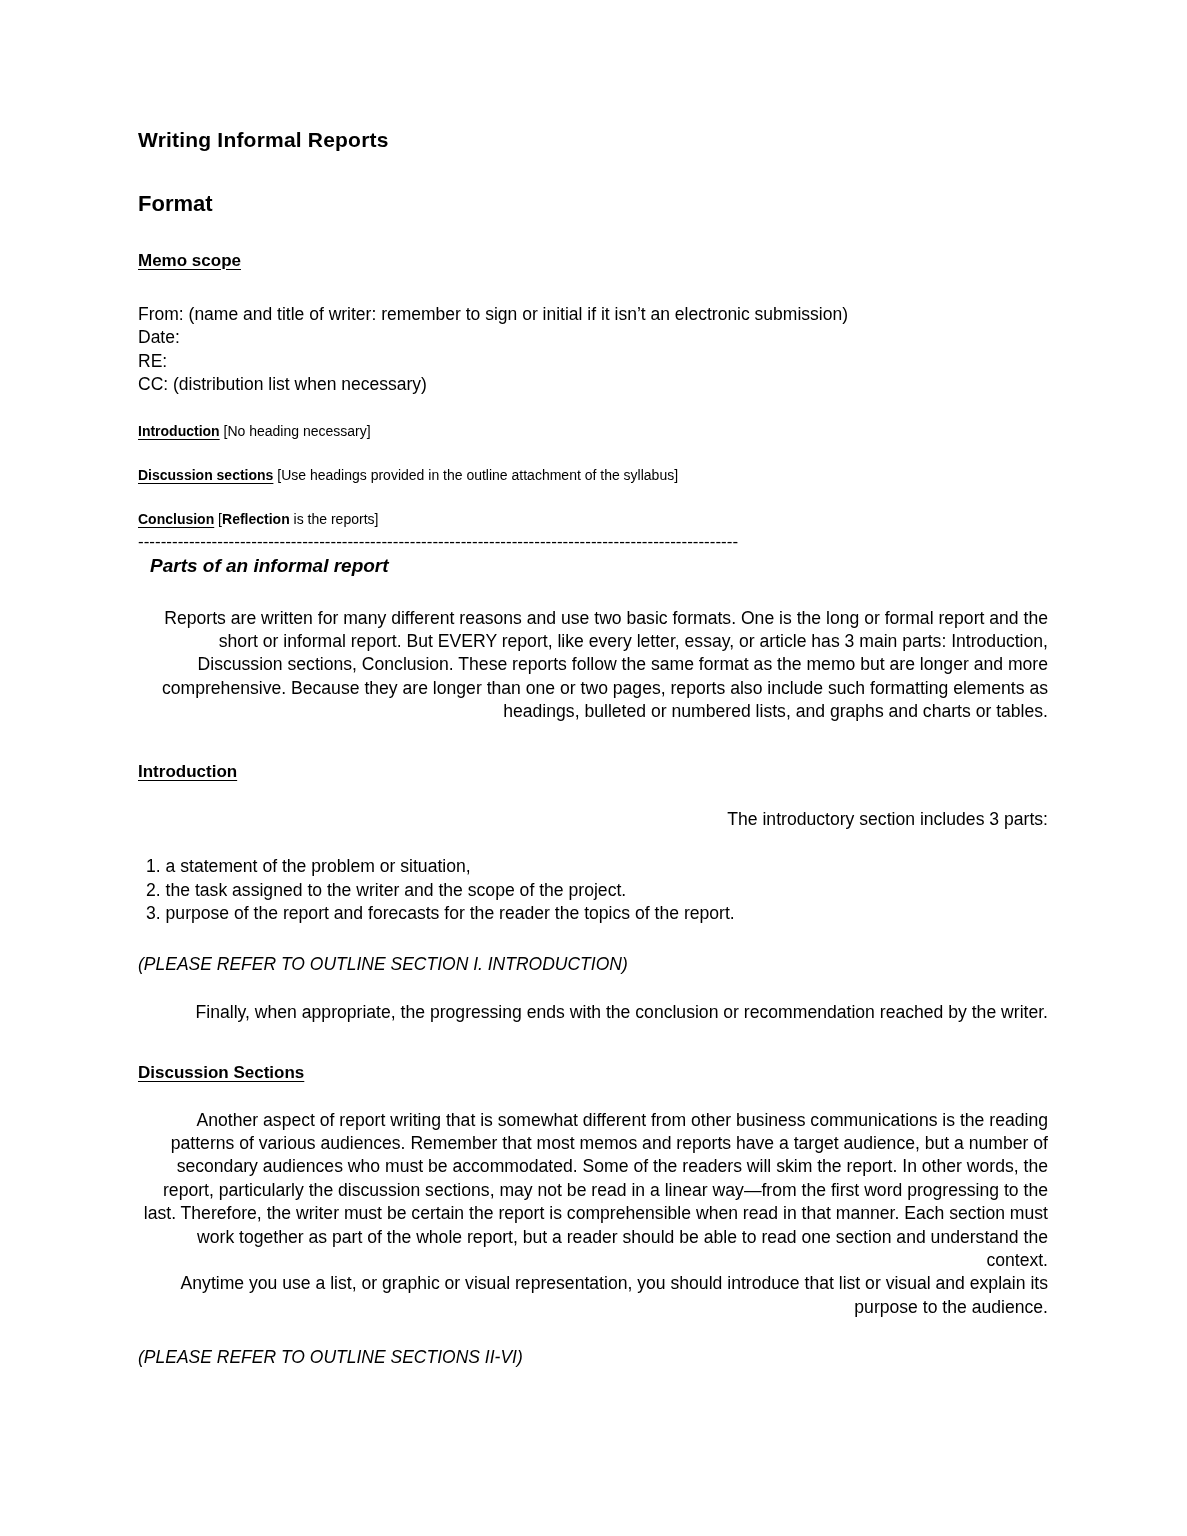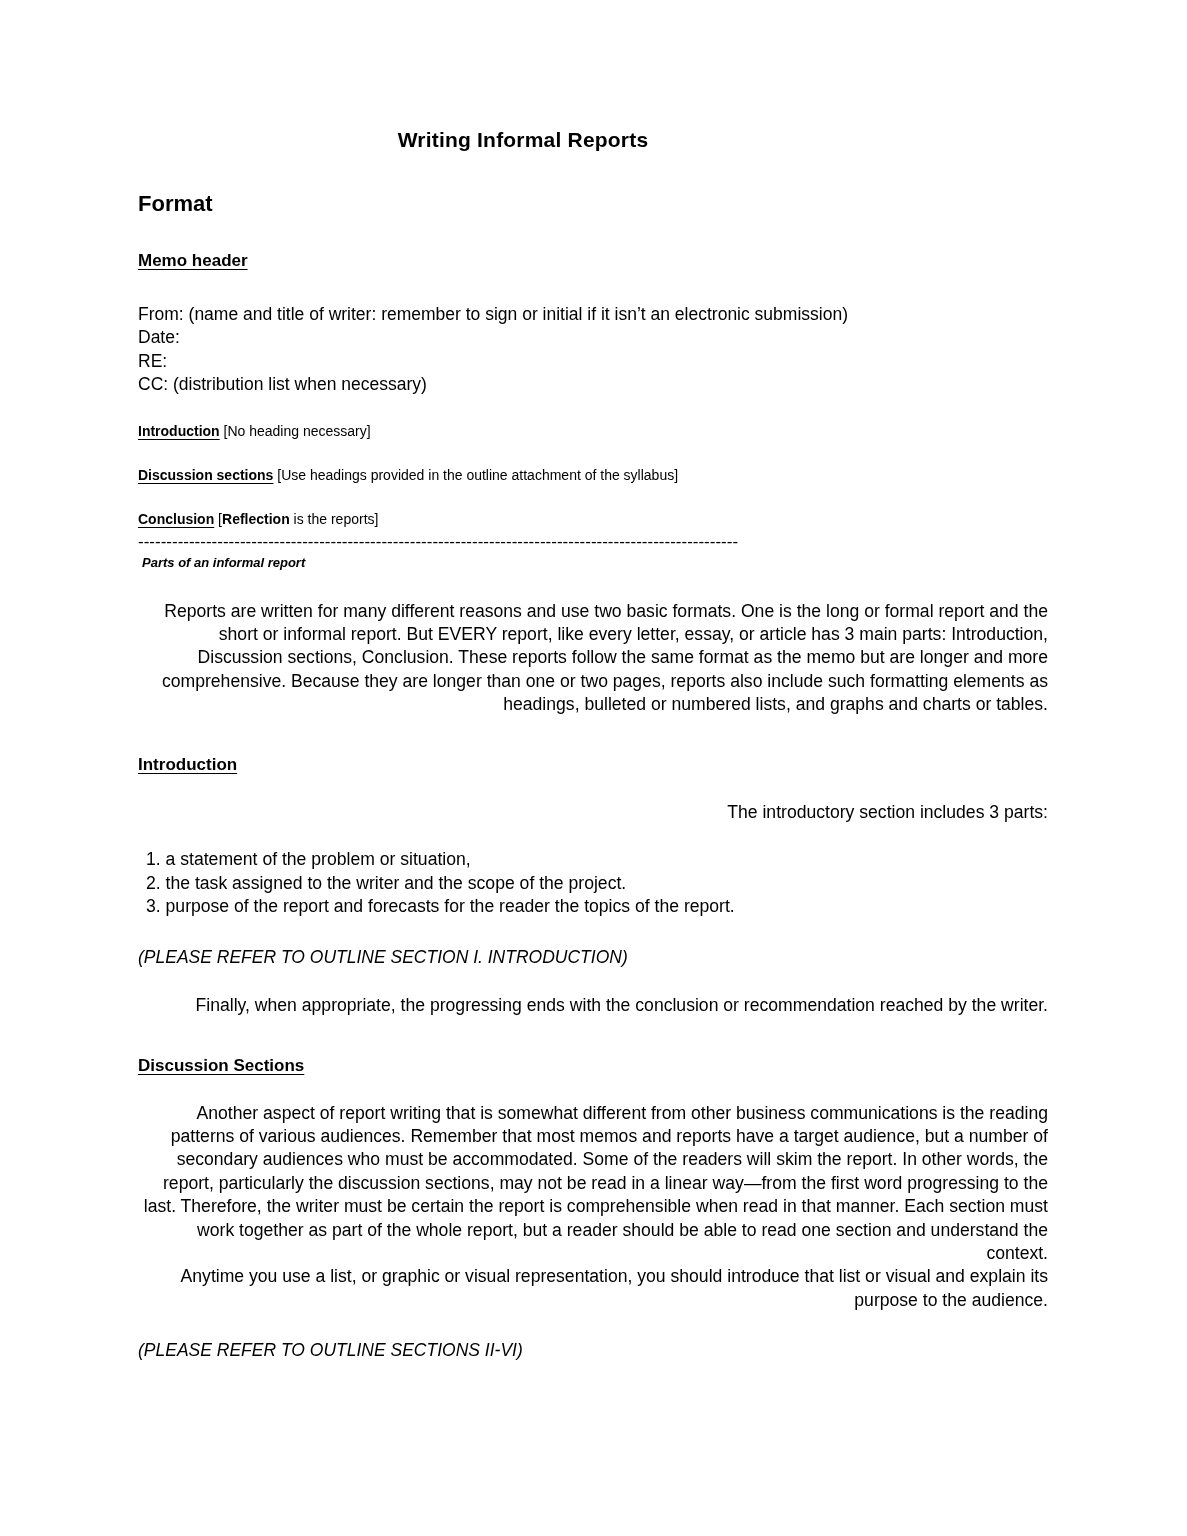--- a/index.html
+++ b/index.html
@@ -23,21 +23,21 @@
   }
   .content {
     position: absolute;
     left: 138px;
     top: 128px;
     width: 910px;
   }
 
   
   .doc-title {
-    text-align: center;
+    text-align: left;
     font-size: 21px;
     font-weight: bold;
     letter-spacing: 0.2px;
     margin: 0 0 0 0;
     padding-right: 140px; 
   }
   .h1 {
     font-size: 22px;
     font-weight: bold;
     margin: 39px 0 0 0;
@@ -81,24 +81,24 @@
     overflow: hidden;
     font-size: 17px;
     line-height: 14px;
     letter-spacing: 0px;
     color: #000;
     white-space: nowrap;
     font-family: "Liberation Sans", sans-serif;
   }
 
   .h-bolditalic {
-    font-size: 13px;
+    font-size: 19px;
     font-weight: bold;
     font-style: italic;
-    margin: 6px 0 0 4px;
+    margin: 6px 0 0 12px;
   }
 
   p.body {
     font-size: 17.6px;
     line-height: 1.33;
     margin: 26px 0 0 0;
     text-align: right;
   }
   p.body.gap-lg { margin-top: 30px; }
 
@@ -118,21 +118,21 @@
 </head>
 <body>
 
 <div class="page">
   <div class="content">
 
     <div class="doc-title">Writing Informal Reports</div>
 
     <div class="h1">Format</div>
 
-    <div class="h2">Memo header</div>
+    <div class="h2">Memo scope</div>
 
     <div class="memo-block">
       <div class="memo-line">From:  (name and title of writer: remember to sign or initial if it isn’t an electronic submission)</div>
       <div class="memo-line">Date:</div>
       <div class="memo-line">RE:</div>
       <div class="memo-line">CC: (distribution list when necessary)</div>
     </div>
 
     <div class="tagline">
       <span class="lead">Introduction</span><span> [No heading necessary]</span>

